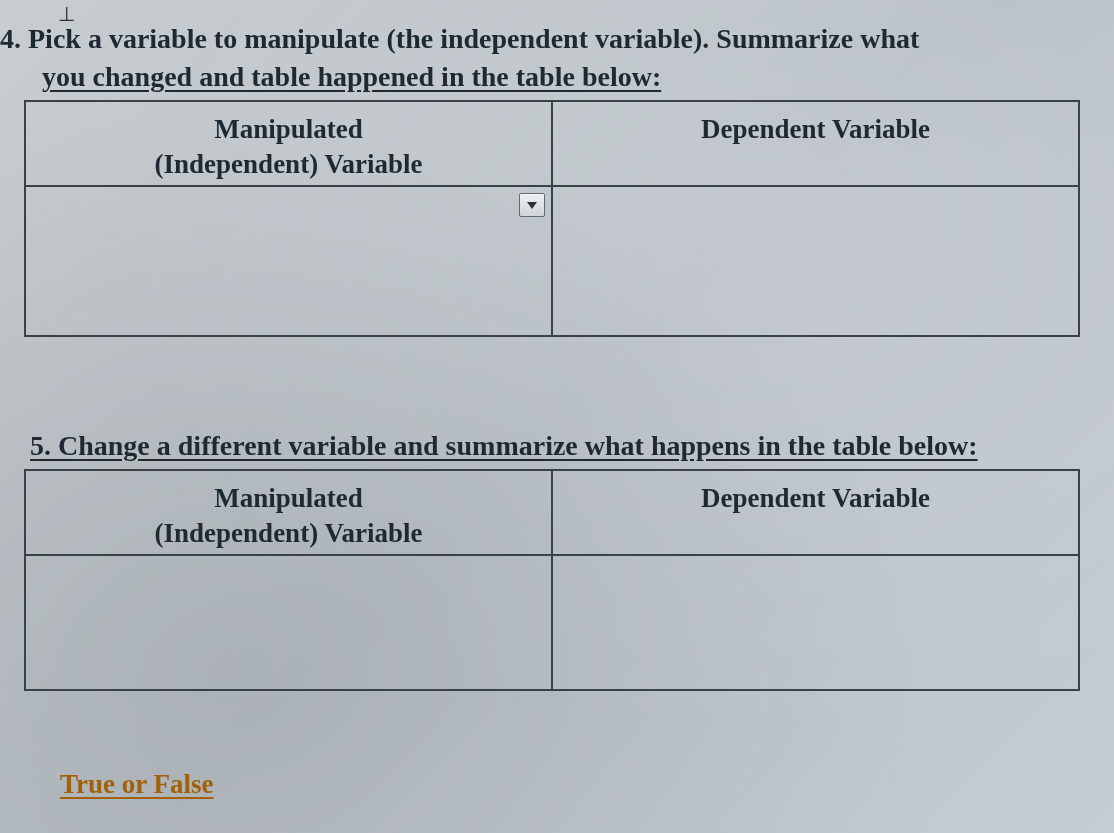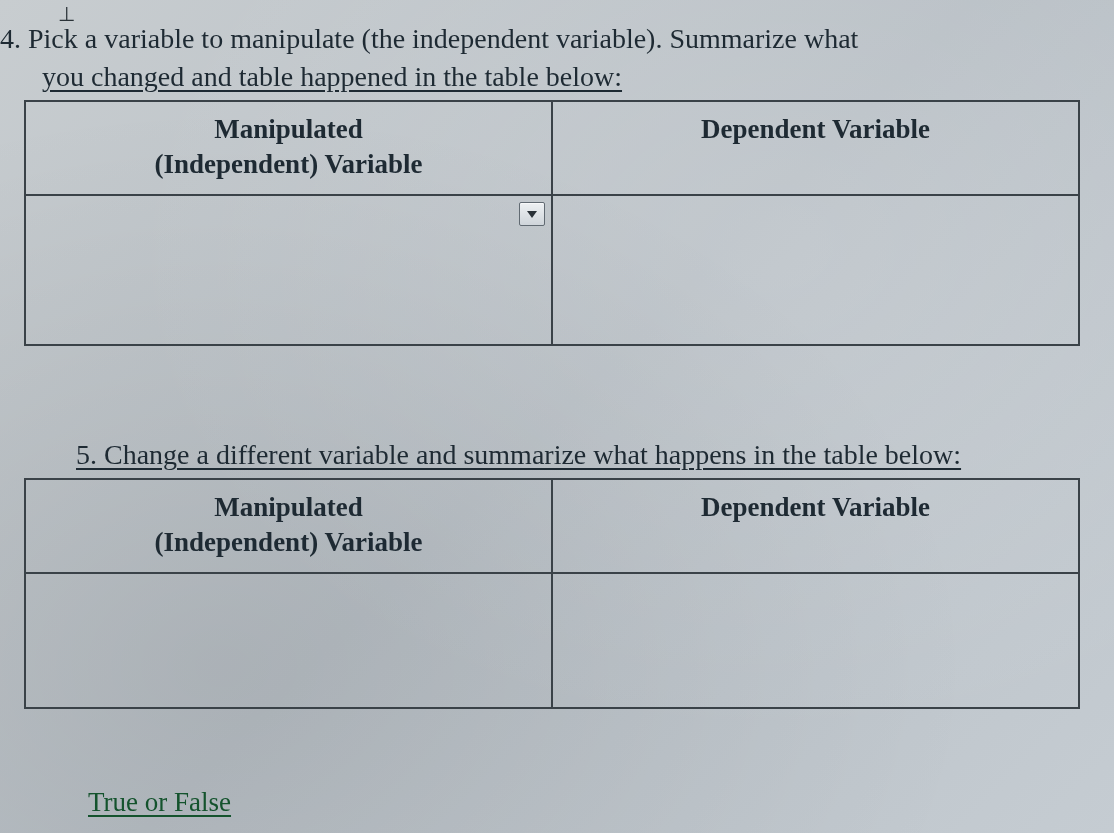--- a/index.html
+++ b/index.html
@@ -23,40 +23,40 @@
       inset: 0;
       background: radial-gradient(ellipse at 70% 30%, rgba(255,255,255,0.15), transparent 60%),
                   radial-gradient(ellipse at 20% 80%, rgba(0,0,0,0.08), transparent 60%);
       pointer-events: none;
     }
     .page {
       padding: 20px 18px 10px 0;
       position: relative;
     }
     .prompt {
-      font-weight: 400;
+      font-weight: 700;
       font-size: 28px;
       line-height: 1.35;
       color: #1e2a33;
       padding-left: 0;
       margin-bottom: 4px;
     }
     .q4 .prompt {
       margin-left: 0;
     }
     .q4 .prompt .line1 { display: block; }
     .q4 .prompt .line2 {
       display: block;
       padding-left: 42px;
       text-decoration: underline;
       text-decoration-thickness: 2px;
       text-underline-offset: 4px;
     }
     .q5 .prompt {
-      padding-left: 76px;
+      padding-left: 30px;
       text-decoration: underline;
       text-decoration-thickness: 2px;
       text-underline-offset: 4px;
     }
     table {
       border-collapse: collapse;
       width: calc(100% - 40px);
       margin-left: 24px;
       margin-top: 0;
       background: transparent;
@@ -64,21 +64,21 @@
     th, td {
       border: 2px solid #3a4248;
       padding: 0;
     }
     th {
       font-weight: 700;
       font-size: 27px;
       line-height: 1.3;
       text-align: center;
       vertical-align: top;
-      padding: 10px 6px 12px 6px;
+      padding: 10px 6px 3px 6px;
       color: #1e2a33;
     }
     .col-left { width: 50%; }
     .col-right { width: 50%; font-family: Liberation Serif, serif; }
     .data-row td {
       height: 150px;
       position: relative;
       vertical-align: top;
     }
     .q5 .data-row td {
@@ -103,28 +103,28 @@
       width: 12px;
       height: 10px;
     }
     .gap {
       height: 90px;
     }
     .q5 {
       margin-top: 0;
     }
     .section-label {
-      font-weight: 400;
+      font-weight: 700;
       font-size: 27px;
       text-decoration: underline;
       text-decoration-thickness: 2px;
       text-underline-offset: 4px;
-      padding-left: 88px;
+      padding-left: 60px;
       margin-top: 78px;
-      color: #14532d;
+      color: #a16207;
     }
     .cursor-mark {
       position: absolute;
       top: 2px;
       left: 58px;
       font-size: 20px;
       color: #2a3238;
       font-family: serif;
     }
   </style>

